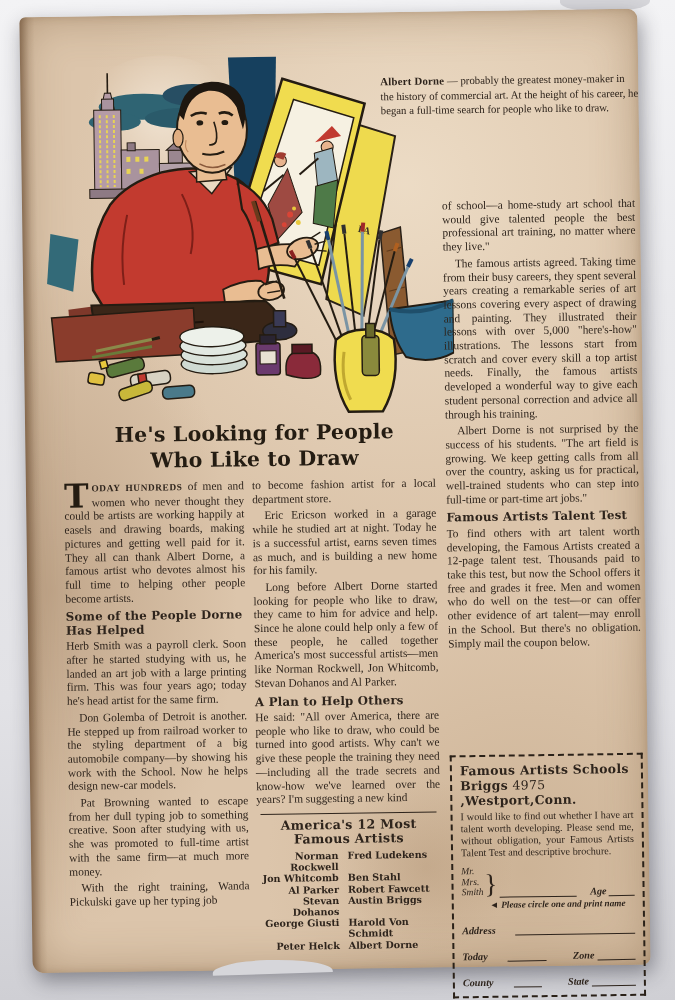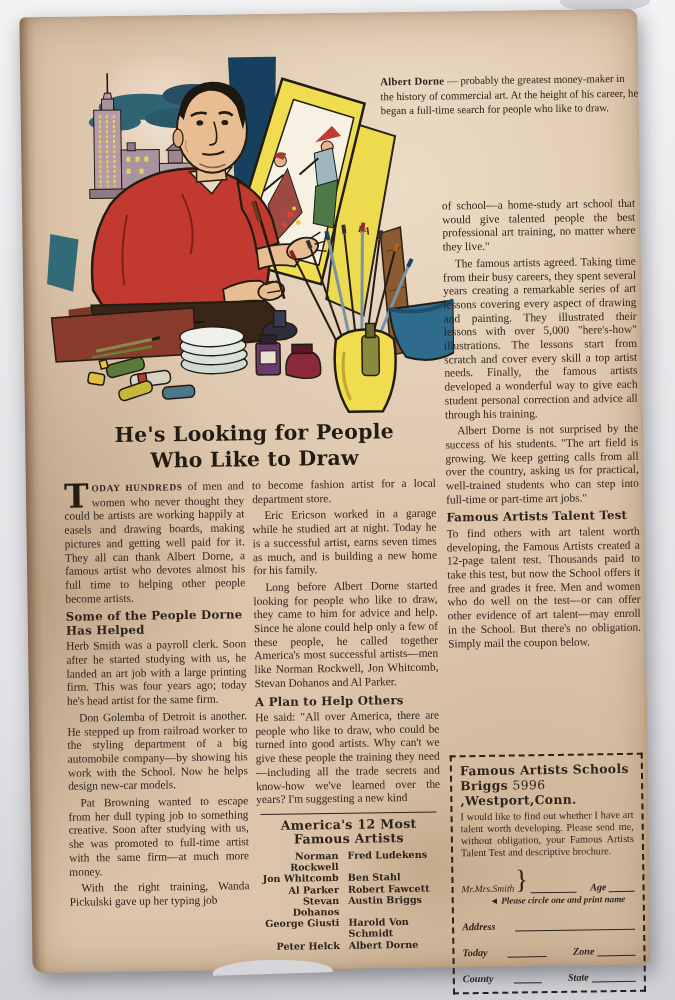--- a/index.html
+++ b/index.html
@@ -55,21 +55,21 @@
   .artist-row .l{flex:1;text-align:right;}
   .artist-row .r{flex:1.15;text-align:left;}
   .artist-list{margin-top:4px;}
   .coupon{position:absolute;left:420px;top:744px;width:193px;
     border:2.6px dashed #2a2118;padding:6px 8px 8px 8px;box-sizing:border-box;}
   .coupon-title{font-family:"DejaVu Serif", serif;font-weight:bold;font-size:12.4px;
     line-height:15px;letter-spacing:.3px;text-align:left;}
   .coupon-body{font-size:10.2px;line-height:12.1px;text-align:justify;margin-top:3px;}
   .form{font-style:italic;font-size:10.2px;}
   .sal-row{display:flex;align-items:flex-end;margin-top:7px;}
-  .sal-stack{display:flex;font-size:9.6px;line-height:10.5px;}
+  .sal-stack{display:flex;flex-direction:column;font-size:9.6px;line-height:10.5px;}
   .brace{font-size:27px;font-style:normal;line-height:28px;padding:0 2px 0 1px;}
   .blank{flex:1;border-bottom:1.1px solid #2e241c;height:12px;}
   .blank.short{flex:0 0 26px;}
   .age{margin:0 2px 0 14px;font-weight:bold;}
   .circle-note{font-size:9.2px;font-weight:bold;margin:2px 0 0 28px;}
   .f-row{display:flex;align-items:flex-end;margin-top:13px;font-weight:bold;}
   .f-row .lbl{margin-right:20px;}
   .f-row .lbl2{margin:0 3px 0 26px;}
   .tear{position:absolute;background:#d6d6da;}
   .t1{left:180px;top:946px;width:120px;height:14px;border-radius:50% 60% 0 0/90% 100% 0 0;transform:rotate(-1deg);}
@@ -317,21 +317,21 @@
     <div class="col col3">
       <p class="first">of school—a home-study art school that would give talented people the best professional art training, no matter where they live."</p>
       <p>The famous artists agreed. Taking time from their busy careers, they spent several years creating a remarkable series of art lessons covering every aspect of drawing and painting. They illustrated their lessons with over 5,000 "here's-how" illustrations. The lessons start from scratch and cover every skill a top artist needs. Finally, the famous artists developed a wonderful way to give each student personal correction and advice all through his training.</p>
       <p>Albert Dorne is not surprised by the success of his students. "The art field is growing. We keep getting calls from all over the country, asking us for practical, well-trained students who can step into full-time or part-time art jobs."</p>
       <div class="subhead">Famous Artists Talent Test</div>
       <p class="first">To find others with art talent worth developing, the Famous Artists created a 12-page talent test. Thousands paid to take this test, but now the School offers it free and grades it free. Men and women who do well on the test—or can offer other evidence of art talent—may enroll in the School. But there's no obligation. Simply mail the coupon below.</p>
     </div>
 
     <div class="coupon">
       <div class="coupon-title">Famous Artists Schools</div>
-      <div class="coupon-title"><span>Briggs </span><span style="font-weight:normal">5996</span><span> ,Westport,Conn.</span></div>
+      <div class="coupon-title"><span>Briggs </span><span style="font-weight:normal">4975</span><span> ,Westport,Conn.</span></div>
       <div class="coupon-body">I would like to find out whether I have art talent worth developing. Please send me, without obligation, your Famous Artists Talent Test and descriptive brochure.</div>
       <div class="form">
         <div class="sal-row">
           <span class="sal-stack">
             <span>Mr.</span>
             <span>Mrs.</span>
             <span>Smith</span>
           </span>
           <span class="brace">}</span>
           <span class="blank"></span>

